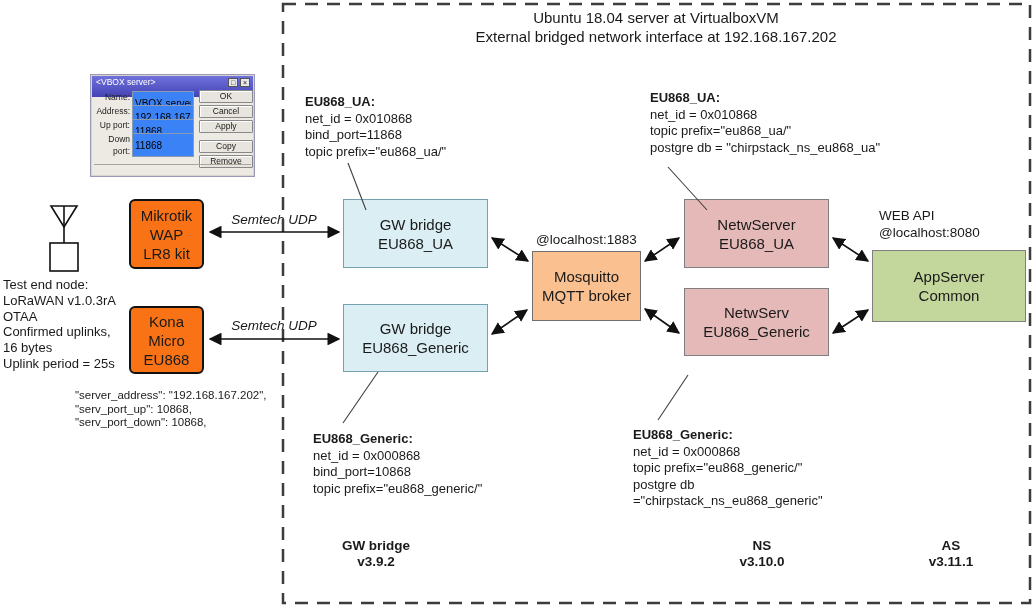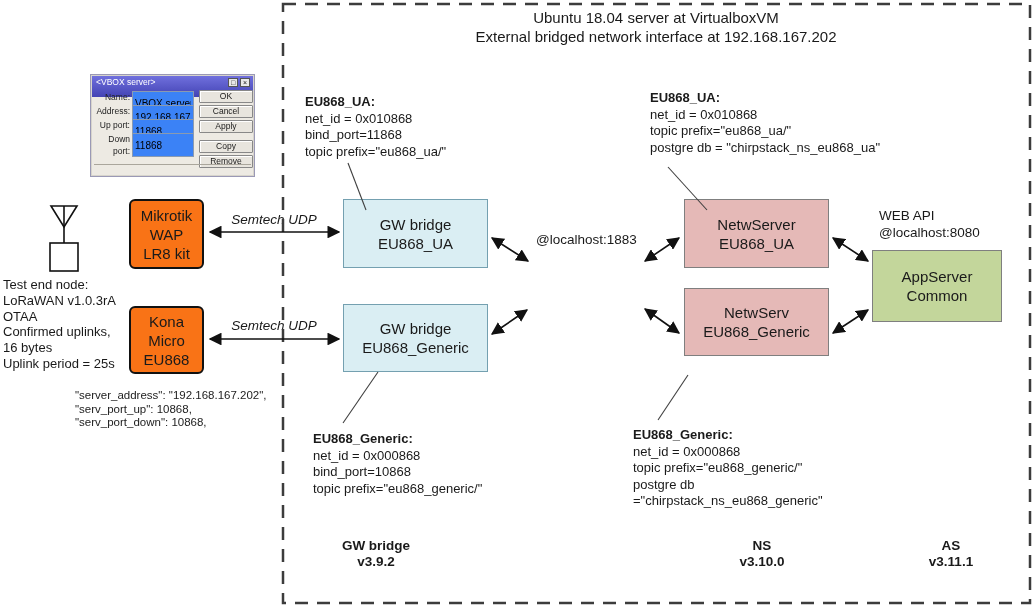--- a/index.html
+++ b/index.html
@@ -108,35 +108,39 @@
   <div class="node node-blue" style="left:343px; top:199px; width:145px; height:69px;">
     <div>GW bridge</div>
     <div>EU868_UA</div>
   </div>
   <div class="node node-blue" style="left:343px; top:304px; width:145px; height:68px;">
     <div>GW bridge</div>
     <div>EU868_Generic</div>
   </div>
 
   <div class="small-addr" style="left:532px; top:232px; width:109px; text-align:center;">@localhost:1883</div>
+  <div class="node node-orange" style="left:532px; top:251px; width:109px; height:70px;">
+    <div>Mosquitto</div>
+    <div>MQTT broker</div>
+  </div>
 
   <div class="node node-pink" style="left:684px; top:199px; width:145px; height:69px;">
     <div>NetwServer</div>
     <div>EU868_UA</div>
   </div>
   <div class="node node-pink" style="left:684px; top:288px; width:145px; height:68px;">
     <div>NetwServ</div>
     <div>EU868_Generic</div>
   </div>
 
   <div class="small-addr" style="left:879px; top:208px;">
     <div>WEB API</div>
     <div>@localhost:8080</div>
   </div>
-  <div class="node node-green" style="left:872px; top:250px; width:130px; height:72px;">
+  <div class="node node-green" style="left:872px; top:250px; width:154px; height:72px;">
     <div>AppServer</div>
     <div>Common</div>
   </div>
 
   <div class="annot" style="left:305px; top:94px;">
     <div class="hd">EU868_UA:</div>
     <div>net_id = 0x010868</div>
     <div>bind_port=11868</div>
     <div>topic prefix="eu868_ua/"</div>
   </div>

